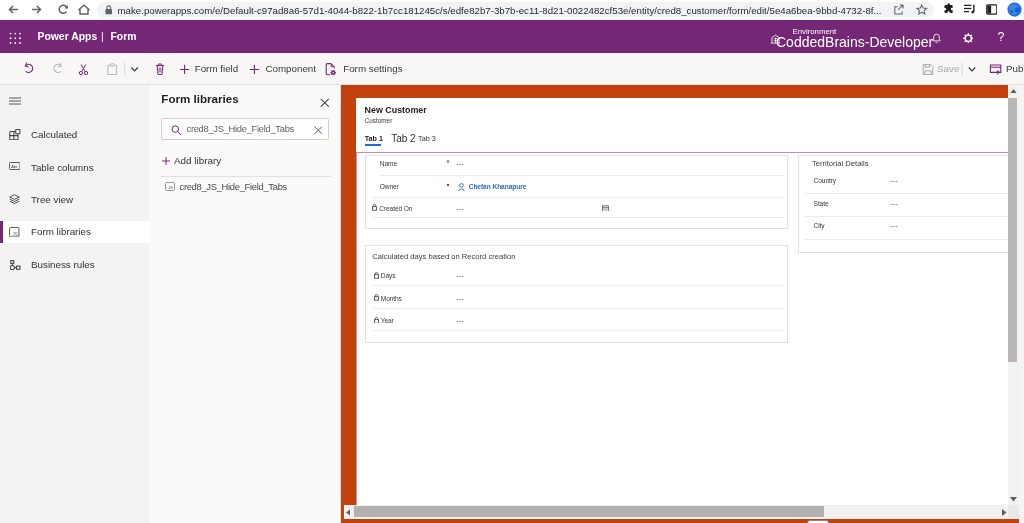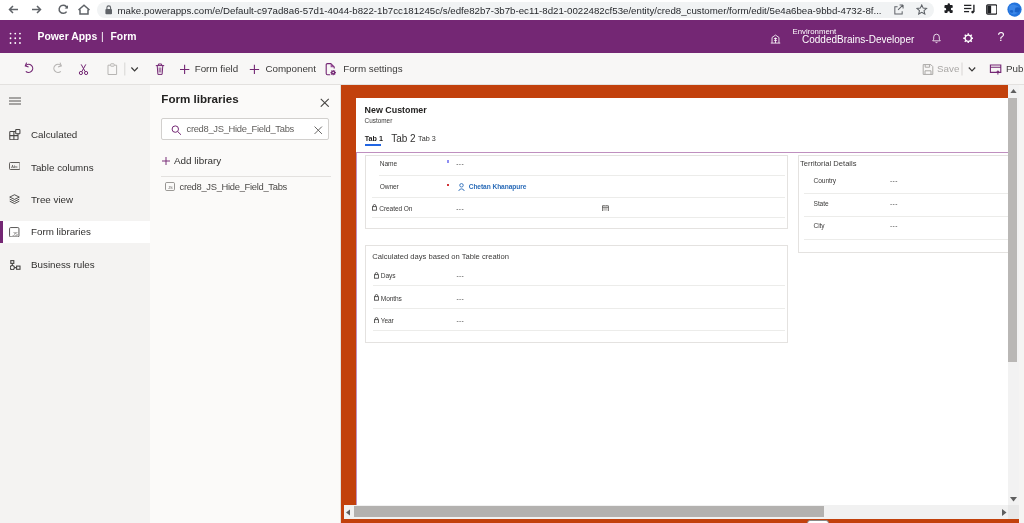--- a/index.html
+++ b/index.html
@@ -80,21 +80,21 @@
     </svg>
     <div class="abs" style="left:37.5px;top:0;font-size:10.4px;font-weight:bold;line-height:34px;color:#fff;">Power Apps</div>
     <div class="abs" style="left:101px;top:0;font-size:10.4px;line-height:34px;color:#fff;">|</div>
     <div class="abs" style="left:110.5px;top:0;font-size:10.4px;font-weight:bold;line-height:34px;color:#fff;text-align:right;">Form</div>
     <svg class="abs" style="left:770px;top:13.5px" width="11" height="10" viewBox="0 0 12 11" fill="none" stroke="#fff" stroke-width="0.9">
       <path d="M2.2 10 V3.8 L6 1.2 L9.8 3.8 V10"></path>
         <path d="M4.3 5 h3.4 M4.3 7 h3.4 M6 3.8 v6.2"></path>
         <path d="M0.8 10 h10.4"></path>
     </svg>
     <div class="abs" style="left:792.5px;top:6.5px;font-size:7.8px;color:#fff;">Environment</div>
-    <div class="abs" style="left:802px;top:13.5px;font-size:10px;color:#fff;">CoddedBrains-Developer</div>
+    <div class="abs" style="left:776px;top:13.5px;font-size:14px;color:#fff;">CoddedBrains-Developer</div>
     <svg class="abs" style="left:931.5px;top:12.5px" width="9" height="11" viewBox="0 0 10 12" fill="none" stroke="#fff" stroke-width="0.9">
       <path d="M5 1.2 a3.1 3.1 0 0 1 3.1 3.1 v2.5 l1.1 1.8 H0.8 l1.1 -1.8 V4.3 A3.1 3.1 0 0 1 5 1.2 Z"></path>
         <path d="M3.9 9.8 a1.15 1.15 0 0 0 2.2 0"></path>
     </svg>
     <svg class="abs" style="left:962.5px;top:12.5px" width="10.5" height="10.5" viewBox="0 0 20 20" fill="none" stroke="#fff">
       <circle cx="10" cy="10" r="6" stroke-width="2.6"></circle>
       <g stroke-width="2.6">
         <path d="M10 0.5 V4 M10 16 V19.5 M0.5 10 H4 M16 10 H19.5"></path>
         <path d="M3.3 3.3 L5.8 5.8 M14.2 14.2 L16.7 16.7 M16.7 3.3 L14.2 5.8 M5.8 14.2 L3.3 16.7"></path>
       </g>
@@ -252,21 +252,21 @@
         <div class="fv" style="left:90.4px;top:49.4px;">---</div>
         <svg class="abs" style="left:236.5px;top:49px" width="6.8" height="6.6" viewBox="0 0 6.8 6.6" fill="none" stroke="#494846" stroke-width="0.7">
             <rect x="0.4" y="0.9" width="6" height="5.3"></rect>
             <path d="M0.4 2.4 h6 M1.9 0.9 V0.1 M4.9 0.9 V0.1"></path>
             <rect x="1.2" y="3" width="4.4" height="2.4" fill="#c8c6c4" stroke="none"></rect>
           </svg>
         <div class="sep" style="left:6px;top:61.6px;width:413px;"></div>
       </div>
 
       <div class="abs" style="left:9.3px;top:147.9px;width:421px;height:95.6px;border:1px solid #e4e2e0;background:#fff;">
-        <div class="seclabel" style="left:6.5px;top:6px;">Calculated days based on Table creation</div>
+        <div class="seclabel" style="left:6.5px;top:6px;">Calculated days based on Record creation</div>
         <svg class="lock" style="left:7.8px;top:25.6px" width="5" height="6.6" viewBox="0 0 5 6.6" fill="none" stroke="#3b3a39" stroke-width="0.8">
             <rect x="0.4" y="2.7" width="4.2" height="3.5"></rect>
             <path d="M1.3 2.7 V1.7 a1.2 1.2 0 0 1 2.4 0 V2.7"></path>
           </svg>
         <div class="fl" style="left:15px;top:26.1px;">Days</div>
         <div class="fv" style="left:90.6px;top:26.1px;">---</div>
         <div class="sep" style="left:7.5px;top:39px;width:412px;"></div>
         <svg class="lock" style="left:7.8px;top:48px" width="5" height="6.6" viewBox="0 0 5 6.6" fill="none" stroke="#3b3a39" stroke-width="0.8">
             <rect x="0.4" y="2.7" width="4.2" height="3.5"></rect>
             <path d="M1.3 2.7 V1.7 a1.2 1.2 0 0 1 2.4 0 V2.7"></path>
@@ -277,21 +277,21 @@
         <svg class="lock" style="left:7.8px;top:70.4px" width="5" height="6.6" viewBox="0 0 5 6.6" fill="none" stroke="#3b3a39" stroke-width="0.8">
             <rect x="0.4" y="2.7" width="4.2" height="3.5"></rect>
             <path d="M1.3 2.7 V1.7 a1.2 1.2 0 0 1 2.4 0 V2.7"></path>
           </svg>
         <div class="fl" style="left:15px;top:70.9px;">Year</div>
         <div class="fv" style="left:90.6px;top:70.9px;">---</div>
         <div class="sep" style="left:7.5px;top:83.8px;width:412px;"></div>
       </div>
 
       <div class="abs" style="left:442.5px;top:57px;width:228px;height:96px;border:1px solid #e4e2e0;background:#fff;">
-        <div class="seclabel" style="left:1px;top:3.6px;">Territorial Details</div>
+        <div class="seclabel" style="left:13px;top:3.6px;">Territorial Details</div>
         <div class="fl" style="left:14.6px;top:21.6px;">Country</div>
         <div class="fv" style="left:91px;top:21.6px;">---</div>
         <div class="sep" style="left:4.7px;top:37.4px;width:222px;"></div>
         <div class="fl" style="left:14.6px;top:44.1px;">State</div>
         <div class="fv" style="left:91px;top:44.1px;">---</div>
         <div class="sep" style="left:4.7px;top:60.6px;width:222px;"></div>
         <div class="fl" style="left:14.6px;top:66.6px;">City</div>
         <div class="fv" style="left:91px;top:66.6px;">---</div>
         <div class="sep" style="left:4.7px;top:83px;width:222px;"></div>
       </div>

